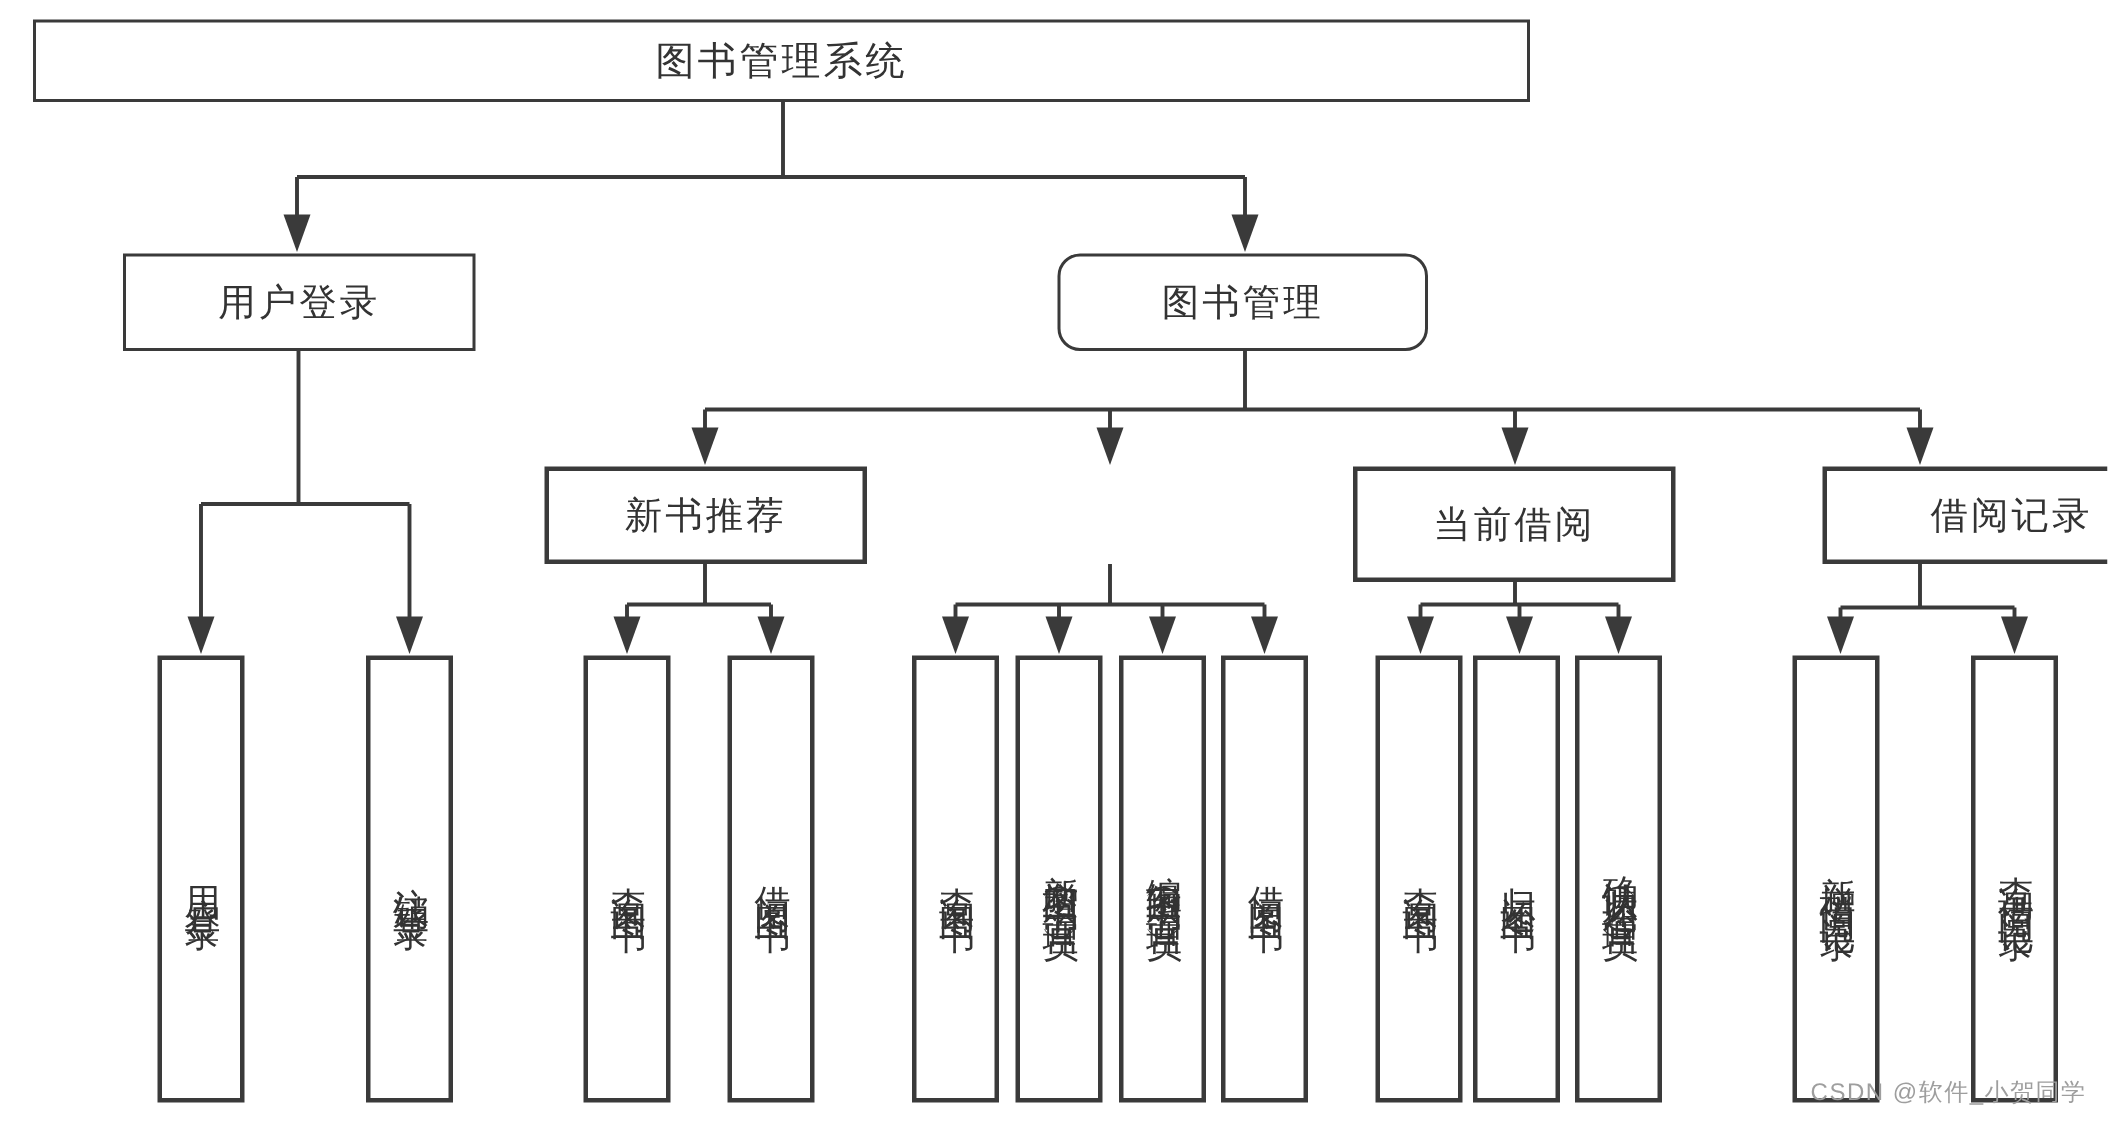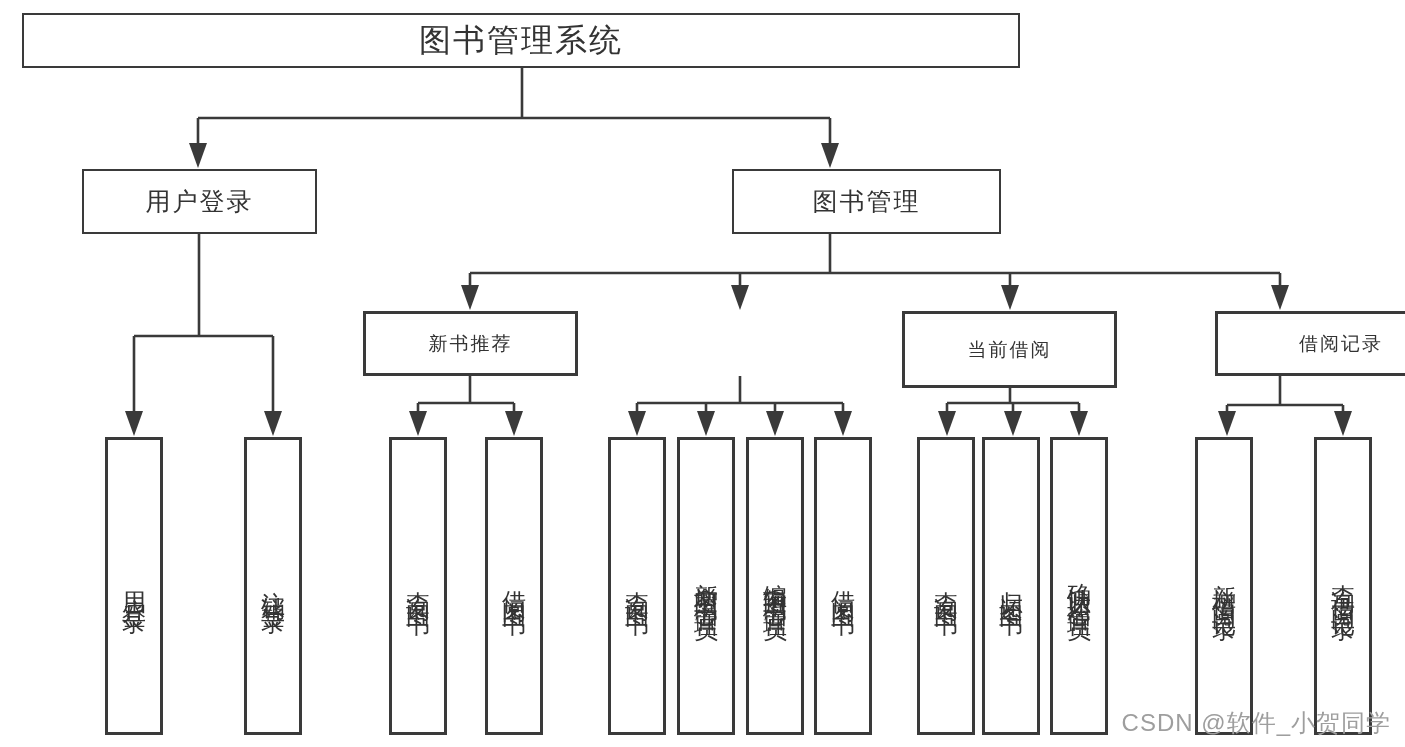--- a/index.html
+++ b/index.html
@@ -24,34 +24,34 @@
     position:absolute;
     background:#ffffff;
     border:2px solid var(--line);
     box-sizing:border-box;
     display:flex;align-items:center;justify-content:center;
     text-align:center;
     letter-spacing:2px;
     font-size:25px;
     color:var(--text);
   }
-  .box.lvl3{border-width:3px;font-size:19px;text-align:center;}
+  .box.lvl3{border-width:3px;font-size:25px;text-align:center;}
   .box.leaf{border-width:3px;}
   .box.leaf .vtext{
     writing-mode:vertical-rl;
     font-size:24px;
     letter-spacing:7px;
     line-height:1;
     white-space:nowrap;
   }
   .box.leaf .vtext.tight{letter-spacing:5px;}
   .watermark{
     position:absolute;
     right:14px;bottom:8px;
-    font-size:24px;
+    font-size:16px;
     letter-spacing:1px;
     color:var(--wm);
     z-index:6;
     white-space:nowrap;
   }
 </style>
 </head>
 <body>
 
 <div class="canvas">
@@ -99,28 +99,28 @@
       <polygon class="arrowhead" points="1070,411 1088,411 1079,436"></polygon>
     </g>
 
     <g>
       <path class="connector-stroke" d="M1280,376 V405 M1227,405 H1343 M1227,405 V414 M1343,405 V414"></path>
       <polygon class="arrowhead" points="1218,411 1236,411 1227,436"></polygon>
       <polygon class="arrowhead" points="1334,411 1352,411 1343,436"></polygon>
     </g>
   </svg>
 
-  <div class="box root" style="left:22px;top:13px;width:998px;height:55px;font-size:32px;">
+  <div class="box root" style="left:22px;top:13px;width:998px;height:55px;font-size:26px;">
     <span>图书管理系统</span>
   </div>
 
   <div class="box" style="left:82px;top:169px;width:235px;height:65px;">
     <span>用户登录</span>
   </div>
-  <div class="box" style="left:732px;top:169px;width:269px;height:65px;">
+  <div class="box" style="left:705px;top:169px;width:247px;height:65px;border-radius:15px;">
     <span>图书管理</span>
   </div>
 
   <div class="box lvl3" style="left:363px;top:311px;width:215px;height:65px;">
     <span>新书推荐</span>
   </div>
   <div class="box lvl3" style="left:902px;top:311px;width:215px;height:77px;">
     <span>当前借阅</span>
   </div>
   <div class="box lvl3" style="left:1173px;top:311px;width:252px;height:65px;margin-left:42px;">

